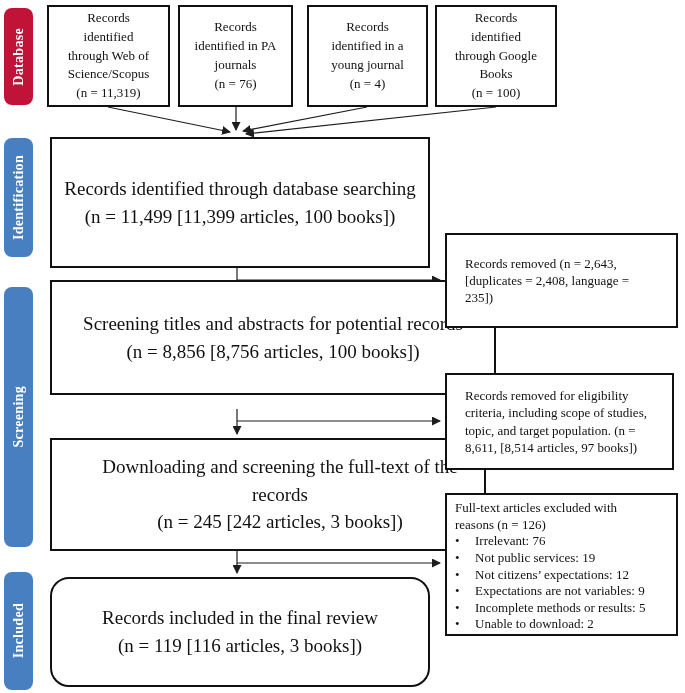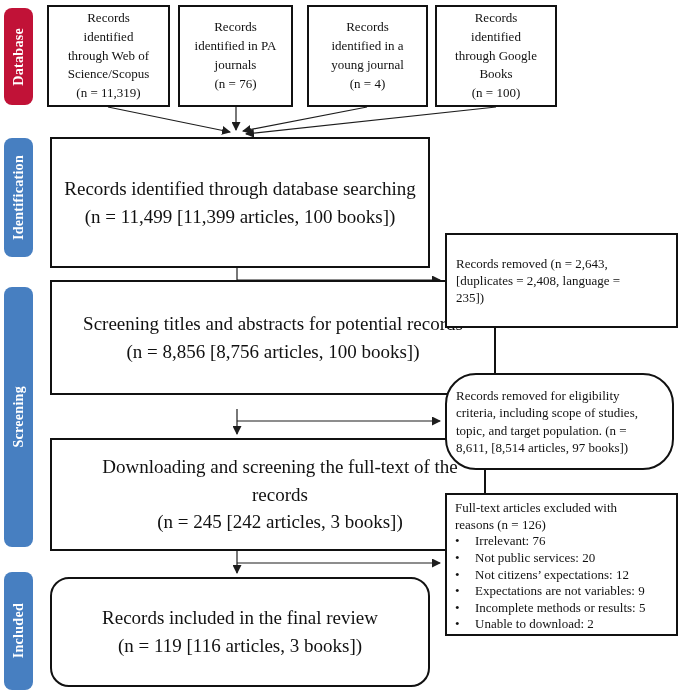--- a/index.html
+++ b/index.html
@@ -41,21 +41,21 @@
     text-align: center;
     white-space: pre-line;
     line-height: 1.45;
   }
   .box.source { font-size: 13px; padding: 2px; }
   .box.main   { font-size: 19px; padding: 4px; }
   .box.side   {
     font-size: 13px;
     text-align: left;
     justify-content: flex-start;
-    padding: 6px 9px;
+    padding: 6px 18px;
     line-height: 1.32;
   }
   .box.side-list {
     align-items: flex-start;
     flex-direction: column;
     white-space: normal;
     padding: 5px 8px;
     line-height: 1.28;
   }
   .side-list .hdr { white-space: pre-line; }
@@ -87,21 +87,21 @@
   #box-src-b { left: 178px; top: 5px;  width: 115px; height: 102px; }
   #box-src-c { left: 307px; top: 5px;  width: 121px; height: 102px; }
   #box-src-d { left: 435px; top: 5px;  width: 122px; height: 102px; }
 
   #box-identification { left: 50px; top: 137px; width: 380px; height: 131px; }
   #box-screening-1    { left: 50px; top: 280px; width: 446px; height: 115px; }
   #box-screening-2    { left: 50px; top: 438px; width: 436px; height: 113px; padding-left: 28px; }
   #box-included       { left: 50px; top: 577px; width: 380px; height: 110px; border-radius: 19px; }
 
   #box-removed-1 { left: 445px; top: 233px; width: 233px; height: 95px; }
-  #box-removed-2 { left: 445px; top: 373px; width: 229px; height: 97px; border-radius: 31px; }
+  #box-removed-2 { left: 445px; top: 373px; width: 229px; height: 97px; }
   #box-excluded  { left: 445px; top: 493px; width: 233px; height: 143px; }
 
   #stage-database       { top: 8px;   height: 97px; }
   #stage-identification { top: 138px; height: 119px; }
   #stage-screening      { top: 287px; height: 260px; }
   #stage-included       { top: 572px; height: 118px; }
 </style>
 </head>
 <body>
 
@@ -179,21 +179,21 @@
 
   <div class="box side side-list" id="box-excluded">
     <div class="hdr">Full-text articles excluded with
 reasons (n = 126)</div>
     <div class="bullet-row">
       <span class="bullet">•</span>
       <span class="bullet-text">Irrelevant: 76</span>
     </div>
     <div class="bullet-row">
       <span class="bullet">•</span>
-      <span class="bullet-text">Not public services: 20</span>
+      <span class="bullet-text">Not public services: 19</span>
     </div>
     <div class="bullet-row">
       <span class="bullet">•</span>
       <span class="bullet-text">Not citizens’ expectations: 12</span>
     </div>
     <div class="bullet-row">
       <span class="bullet">•</span>
       <span class="bullet-text">Expectations are not variables: 9</span>
     </div>
     <div class="bullet-row">

